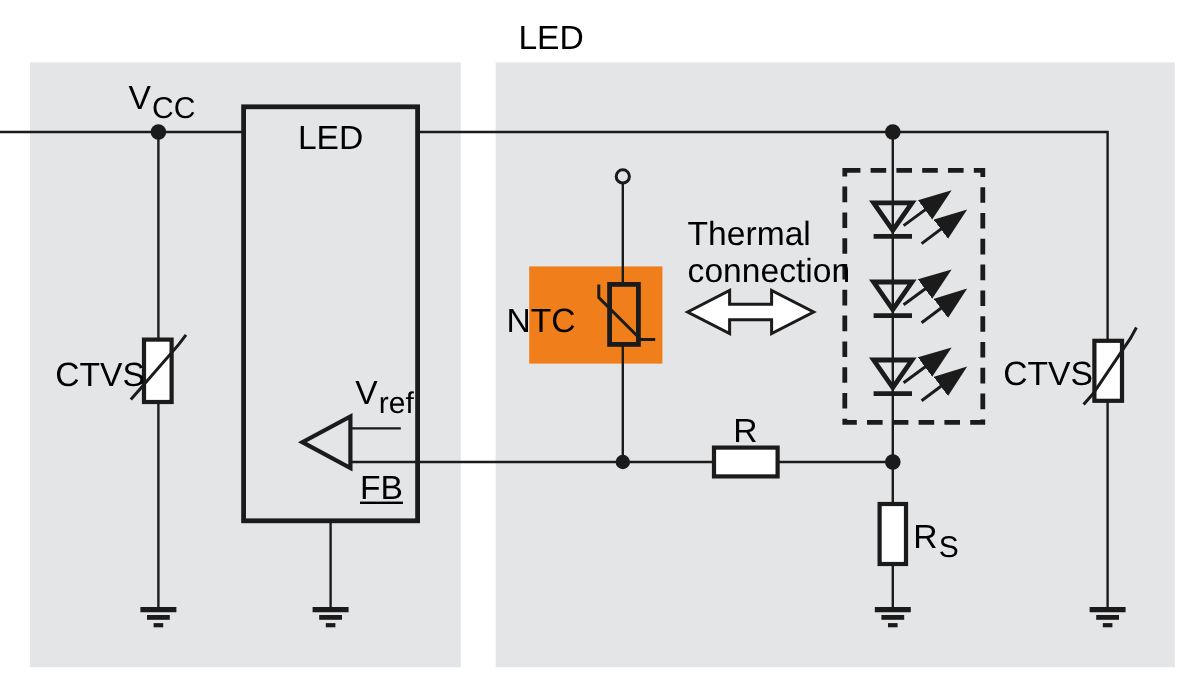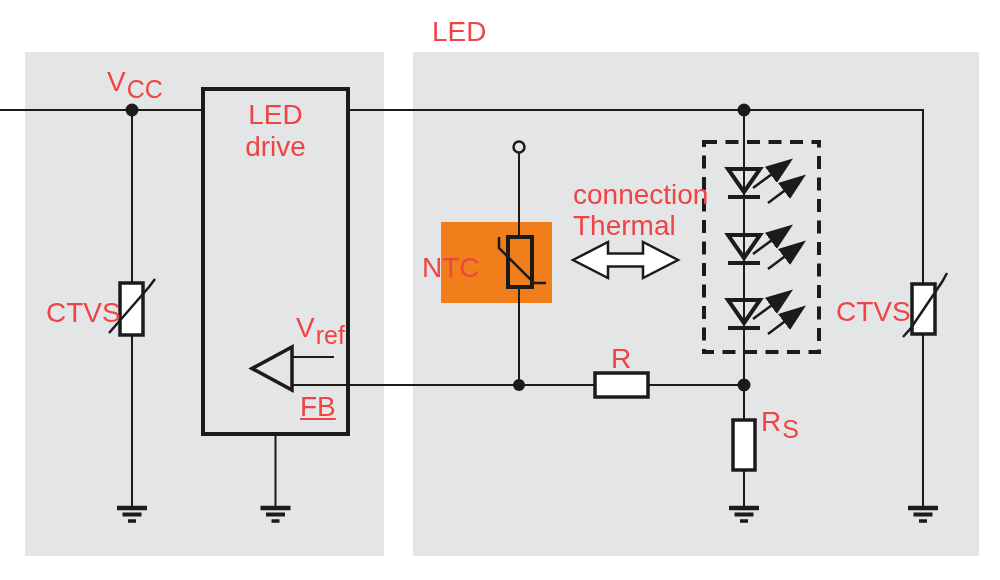--- a/index.html
+++ b/index.html
@@ -1,18 +1,18 @@
 <!DOCTYPE html>
 <html><head>
 <meta charset="utf-8">
 <style>
   html,body{margin:0;padding:0;background:#ffffff;}
   .canvas{
     position:relative;width:1000px;height:580px;background:#ffffff;
-    font-family:"Liberation Sans", sans-serif;color:#ef4444;overflow:hidden;
+    font-family:"Liberation Sans", sans-serif;color:#000000;overflow:hidden;
   }
   .panel{position:absolute;background:#e4e5e6;top:52px;height:504px;}
   .panel.left{left:25px;width:359px;}
   .panel.right{left:413px;width:566px;}
   svg.circuit{position:absolute;left:0;top:0;z-index:2;}
   .lbl{position:absolute;z-index:3;font-size:28px;line-height:1;white-space:nowrap;}
   .lbl .sub{font-size:25px;position:relative;top:7px;margin-left:1px;}
   .lbl.center{text-align:center;}
   .two-line{line-height:32px;}
   .thermal{line-height:31px;}
@@ -137,45 +137,44 @@
   <div class="lbl" style="left:107px;top:68px;">
     <span>V</span><span class="sub">CC</span>
   </div>
 
   <div class="lbl" style="left:46px;top:299px;">
     <span>CTVS</span>
   </div>
 
   <div class="lbl center two-line" style="left:203px;top:99px;width:145px;">
     <div>LED</div>
-    <div>drive</div>
   </div>
 
   <div class="lbl" style="left:296px;top:314px;">
     <span>V</span><span class="sub">ref</span>
   </div>
 
   <div class="lbl" style="left:300px;top:393px;text-decoration:underline;">
     <span>FB</span>
   </div>
 
   <div class="lbl" style="left:422px;top:254px;">
     <span>NTC</span>
   </div>
 
   <div class="lbl thermal" style="left:573px;top:179px;">
+    <div>Thermal</div>
     <div>connection</div>
-    <div>Thermal</div>
   </div>
 
   <div class="lbl" style="left:611px;top:345px;">
     <span>R</span>
   </div>
 
-  <div class="lbl" style="left:761px;top:408px;">
+  <div class="lbl" style="left:761px;top:434px;">
     <span>R</span><span class="sub">S</span>
   </div>
 
   <div class="lbl" style="left:836px;top:298px;">
     <span>CTVS</span>
   </div>
 
 </div>
 
 </body></html>

